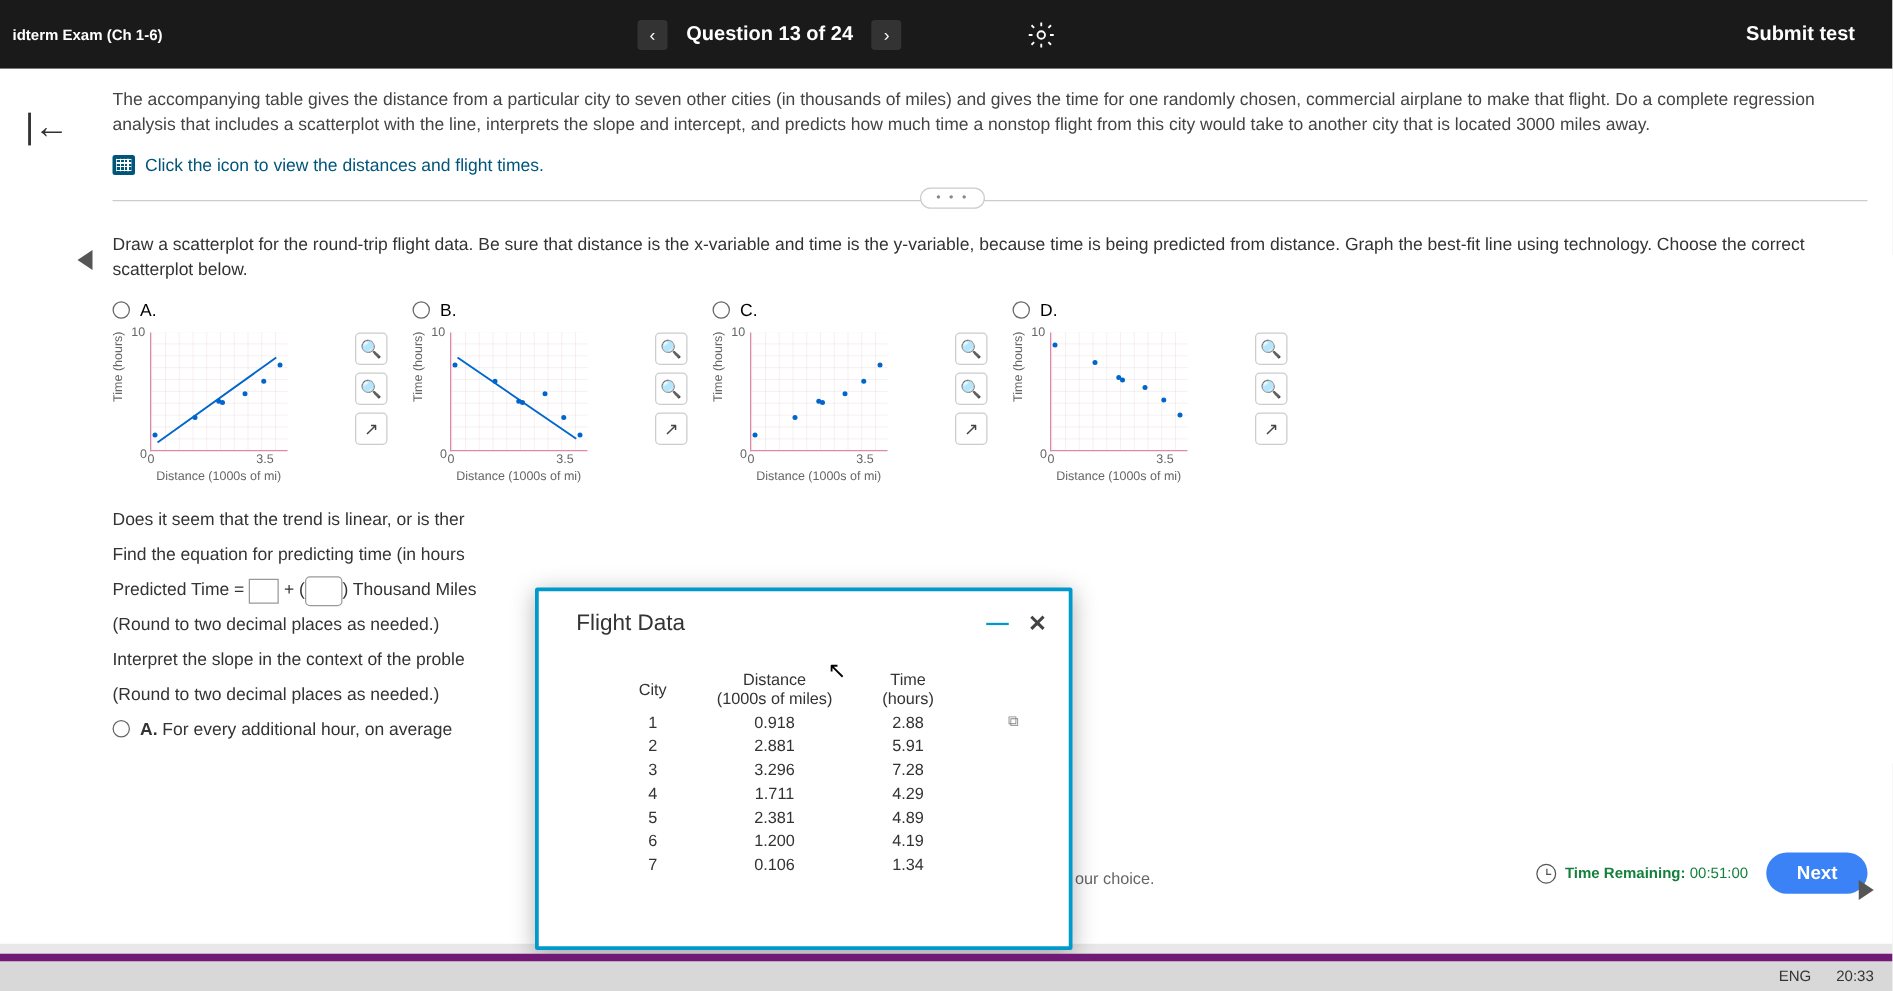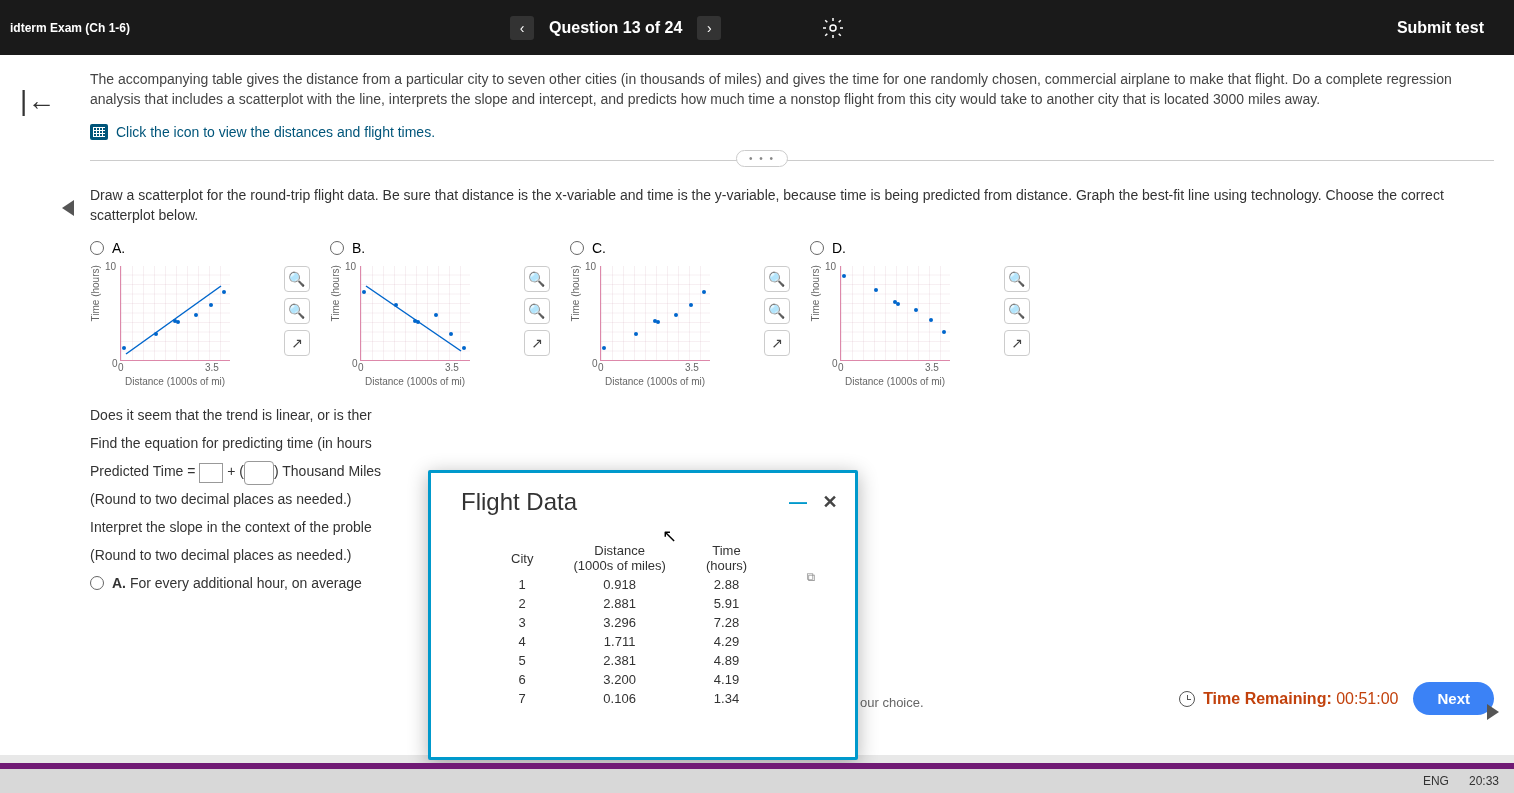--- a/index.html
+++ b/index.html
@@ -46,33 +46,33 @@
 .selectbox::after { content: "▼"; position: absolute; right: 3px; top: 1px; font-size: 10px; color: #333; }
 .inputbox { display: inline-block; border: 1px solid #999; background: #fff; width: 24px; height: 20px; vertical-align: middle; }
 .parenbox { display: inline-block; border: 1px solid #999; background: #fff; width: 30px; height: 24px; vertical-align: middle; border-radius: 4px; }
 
 .answer-a { display: flex; align-items: center; gap: 8px; font-size: 14px; cursor: pointer; }
 .answer-a .circ { width: 14px; height: 14px; border: 1.5px solid #666; border-radius: 50%; }
 
 
 .dialog { position: absolute; left: 428px; top: 470px; width: 430px; height: 290px; background: #fff; border: 3px solid #0099cc; border-radius: 2px; box-shadow: 0 4px 20px rgba(0,0,0,.3); }
 .dlg-hdr { display: flex; justify-content: space-between; align-items: center; padding: 15px 15px 5px 30px; }
-.dlg-title { font-size: 24px; color: #333; }
+.dlg-title { font-size: 18px; color: #333; }
 .dlg-ctrl { display: flex; gap: 12px; }
 .dlg-btn { width: 20px; height: 20px; display: flex; align-items: center; justify-content: center; font-size: 18px; color: #444; cursor: pointer; font-weight: bold; }
 .dlg-table { margin: 20px 30px 0 60px; font-size: 13px; color: #333; }
 .dlg-table table { border-collapse: collapse; }
 .dlg-table th { font-weight: normal; text-align: center; padding: 2px 20px; }
 .dlg-table td { text-align: center; padding: 2px 20px; }
 .copy-icon { position: absolute; right: 40px; top: 97px; font-size: 12px; color: #888; cursor: pointer; }
 
 .yourchoice { position: absolute; left: 860px; top: 640px; font-size: 13px; color: #666; }
 
 .footer { position: absolute; bottom: 40px; right: 20px; display: flex; align-items: center; gap: 15px; }
-.timeremain { font-size: 16px; color: #c2410c; }
+.timeremain { font-size: 12px; color: #15803d; }
 .timeremain .clock { display: inline-block; width: 16px; height: 16px; border: 1.5px solid #555; border-radius: 50%; position: relative; vertical-align: middle; margin-right: 4px; }
 .timeremain .clock::before { content: ""; position: absolute; left: 7px; top: 3px; width: 1px; height: 5px; background: #555; }
 .timeremain .clock::after { content: ""; position: absolute; left: 7px; top: 7px; width: 4px; height: 1px; background: #555; }
 .nextbtn { background: #3b82f6; color: #fff; padding: 8px 24px; border-radius: 20px; font-size: 15px; font-weight: bold; cursor: pointer; }
 
 .taskbar { position: absolute; bottom: 0; left: 0; right: 0; height: 30px; background: #d8d8d8; border-top: 6px solid #701a75; display: flex; align-items: center; justify-content: flex-end; padding: 0 15px; font-size: 12px; color: #333; gap: 20px; }
 .triangle-right { position: absolute; right: 15px; bottom: 35px; width: 0; height: 0; border-top: 8px solid transparent; border-bottom: 8px solid transparent; border-left: 12px solid #555; cursor: pointer; }
 .cursor-arrow { position: absolute; left: 662px; top: 525px; font-size: 18px; color: #000; pointer-events: none; }
 </style>
 </head>
@@ -309,21 +309,21 @@
             <td>1.711</td>
             <td>4.29</td>
           </tr>
         <tr>
             <td>5</td>
             <td>2.381</td>
             <td>4.89</td>
           </tr>
         <tr>
             <td>6</td>
-            <td>3.200</td>
+            <td>1.200</td>
             <td>4.19</td>
           </tr>
         <tr>
             <td>7</td>
             <td>0.106</td>
             <td>1.34</td>
           </tr>
       </tbody>
     </table>
   </div>

